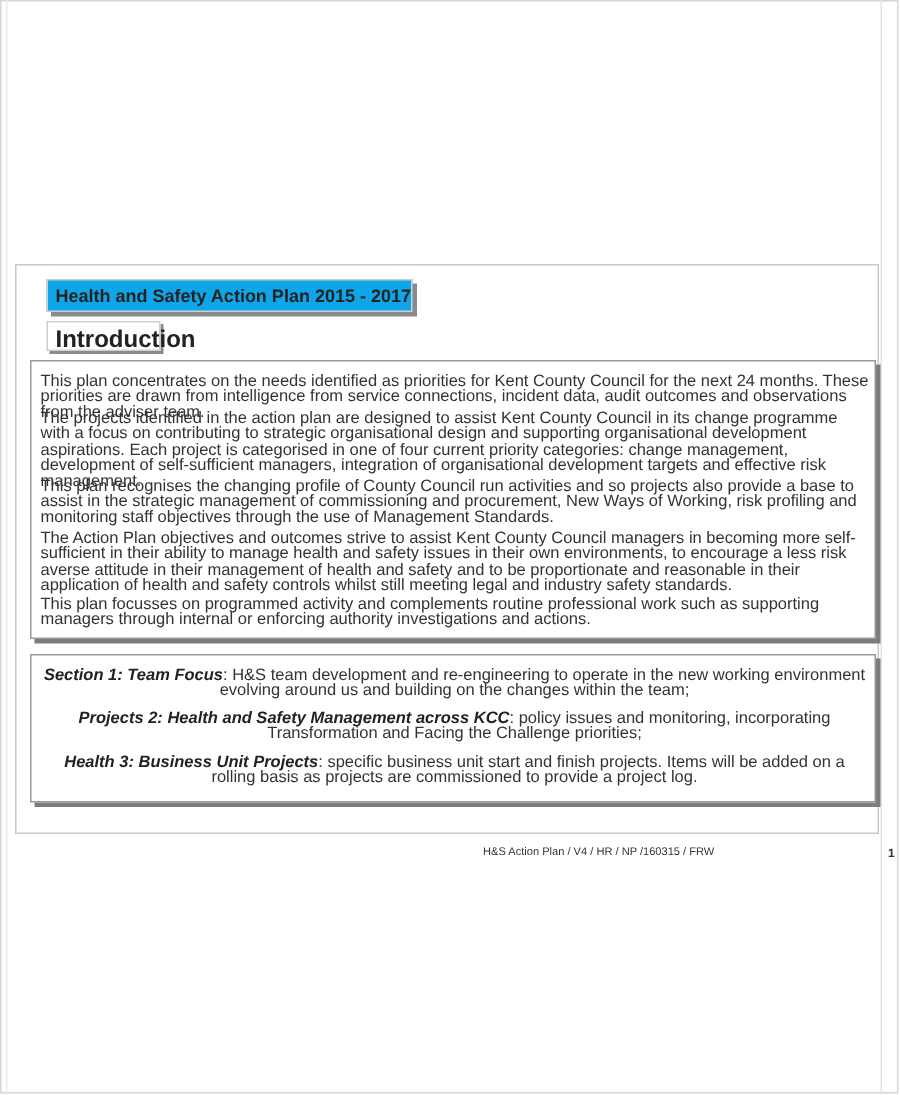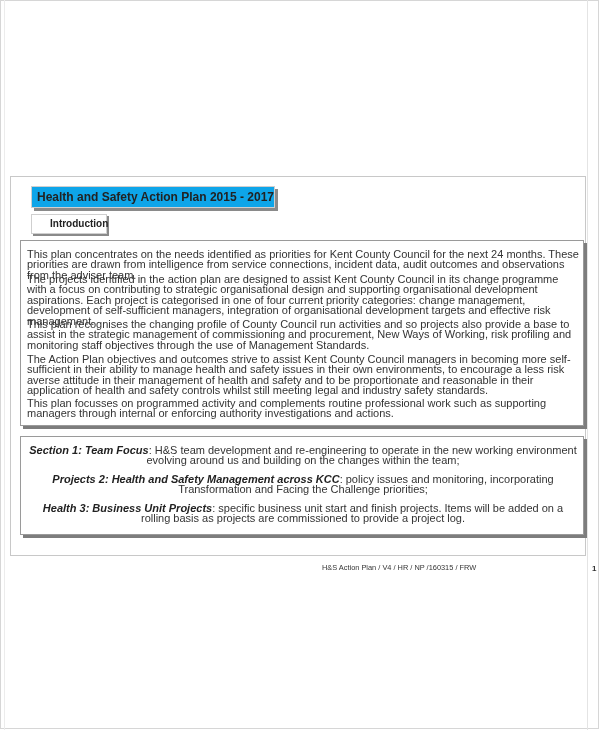--- a/index.html
+++ b/index.html
@@ -10,21 +10,21 @@
     .page-right-rule { position: absolute; left: 587px; top: 0; width: 1px; height: 730px; background: #e4e4e4; }
     .page-left-rule { position: absolute; left: 4px; top: 0; width: 1px; height: 730px; background: #ececec; }
     .frame { position: absolute; left: 10px; top: 176px; width: 574px; height: 378px;
       border: 1px solid #c8c8c8; background: #fff; }
     .title-box { position: absolute; left: 31px; top: 186px; width: 242px; height: 20px;
       background: #0ea5e9; border: 1px solid #cfcfcf;
       box-shadow: 3px 3px 0 #8a8a8a; }
     .title-box span { position: absolute; left: 5px; top: 3px; font-size: 12px; font-weight: bold; color: #222; white-space: nowrap; }
     .intro-box { position: absolute; left: 31px; top: 214px; width: 74px; height: 18px;
       background: #fff; border: 1px solid #cfcfcf; box-shadow: 2px 2px 0 #8a8a8a; }
-    .intro-box span { position: absolute; left: 18px; top: 3px; font-size: 10px; font-weight: bold; color: #222; }
+    .intro-box span { position: absolute; left: 5px; top: 3px; font-size: 16px; font-weight: bold; color: #222; }
     .box { position: absolute; background: #fff; border: 1px solid #9a9a9a;
       box-shadow: 3px 3px 0 #7d7d7d; }
     .box1 { left: 20px; top: 240px; width: 562px; height: 184px; }
     .box2 { left: 20px; top: 436px; width: 562px; height: 97px; text-align: center; }
     .para { position: absolute; left: 6px; width: 552px; font-size: 11px; line-height: 10.4px; color: #333; }
     .para b i, .para i b { color: #222; }
     .footer { position: absolute; left: 322px; top: 563px; font-size: 7.4px; font-weight: normal; color: #333; white-space: nowrap; }
     .page-num { position: absolute; left: 592px; top: 564px; font-size: 8px; font-weight: bold; color: #333; }
   </style>
 </head>

